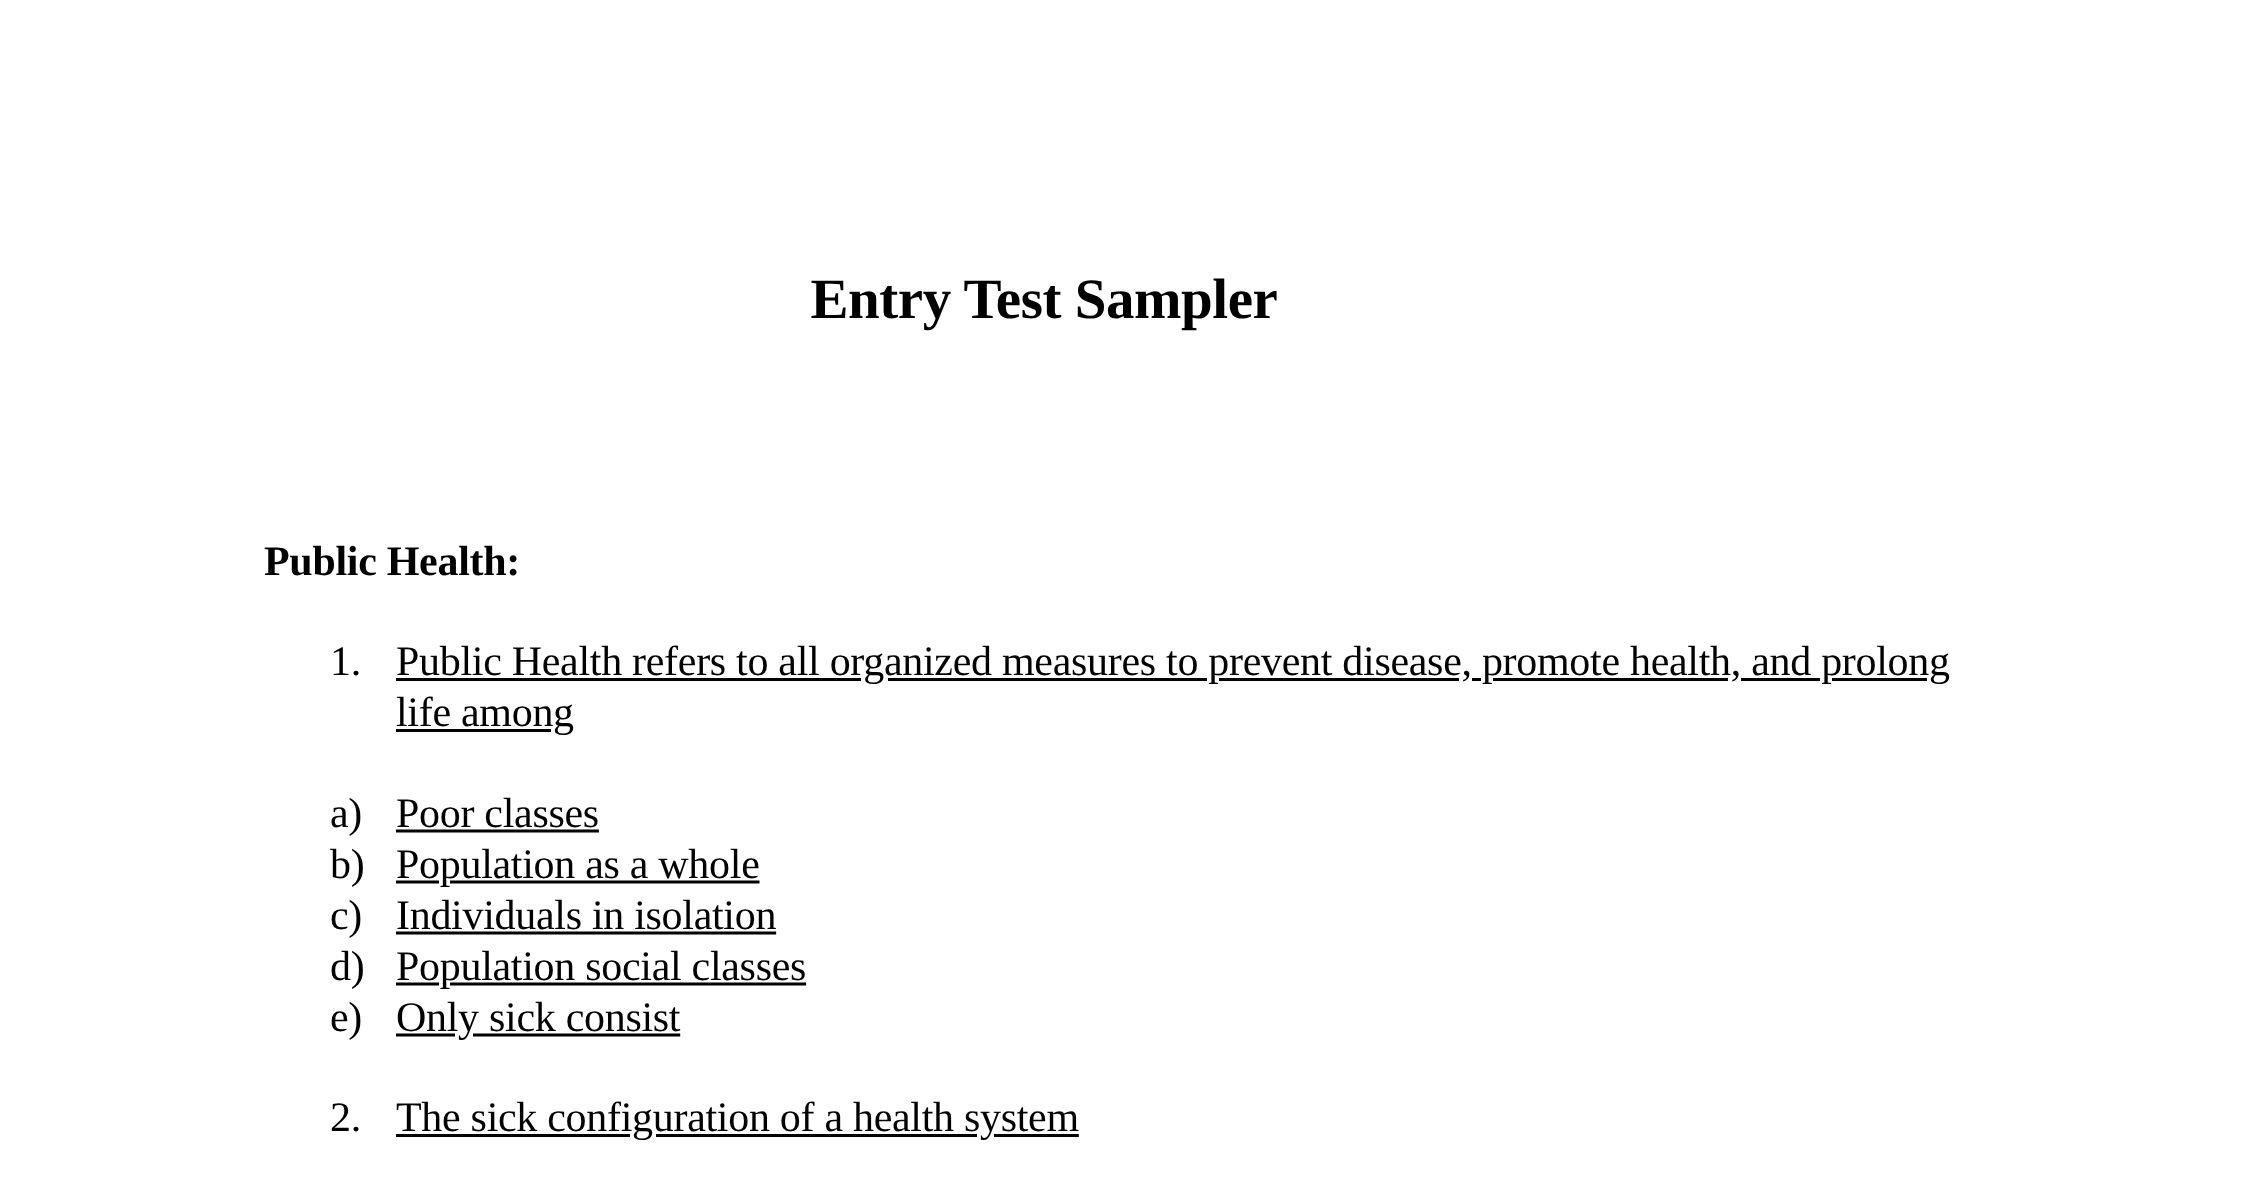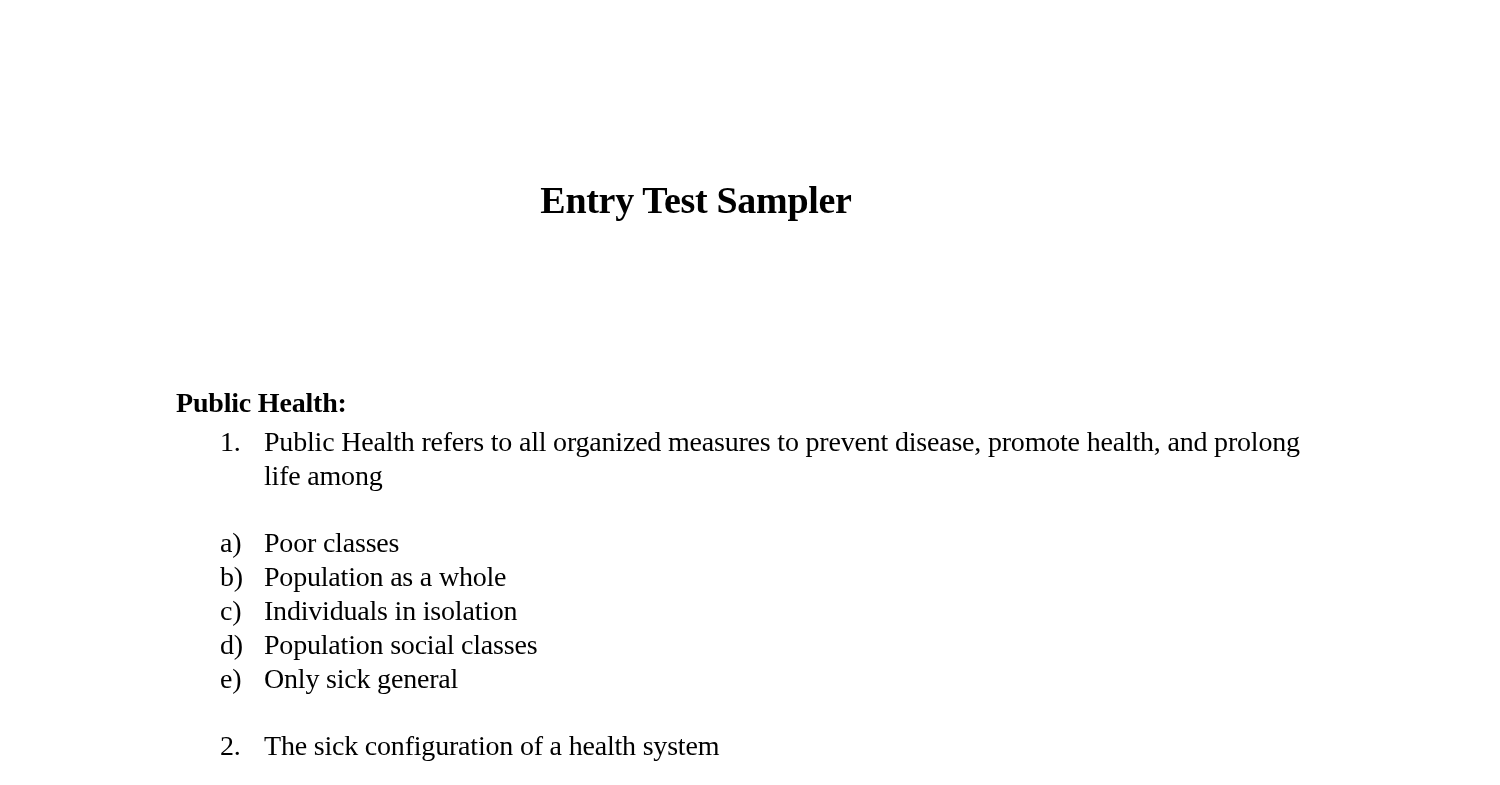--- a/index.html
+++ b/index.html
@@ -14,28 +14,28 @@
       position: absolute; left: 0; width: 1392px; top: 178px;
       text-align: center; font-weight: bold; font-size: 38px; line-height: 44px;
       letter-spacing: -0.3px;
     }
     .intro {
       position: absolute; left: 176px; top: 256px; width: 1140px;
       font-size: 28px; line-height: 34px; letter-spacing: -0.2px;
     }
     .section-heading {
       position: absolute; left: 176px; top: 358px;
-      font-size: 28px; line-height: 34px; font-weight: bold; letter-spacing: -0.2px; margin-top: 28px;
+      font-size: 28px; line-height: 34px; font-weight: bold; letter-spacing: -0.2px;
     }
     .row {
       position: absolute; left: 220px; font-size: 28px; line-height: 34px;
       letter-spacing: -0.2px; display: flex;
     }
     .marker { width: 44px; flex: none; }
-    .txt { width: 1040px; }
+    .txt { width: 1040px; text-decoration: underline; }
   </style>
 </head>
 <body>
 
 <div class="page">
   <div class="title">Entry Test Sampler</div>
   <div class="section-heading">Public Health:</div>
 
   <div class="row" style="top:425px;">
     <span class="marker">1.</span>
@@ -53,20 +53,20 @@
   <div class="row" style="top:594px;">
     <span class="marker">c)</span>
     <span class="txt">Individuals in isolation</span>
   </div>
   <div class="row" style="top:628px;">
     <span class="marker">d)</span>
     <span class="txt">Population social classes</span>
   </div>
   <div class="row" style="top:662px;">
     <span class="marker">e)</span>
-    <span class="txt">Only sick general</span>
+    <span class="txt">Only sick consist</span>
   </div>
 
   <div class="row" style="top:729px;">
     <span class="marker">2.</span>
     <span class="txt">The sick configuration of a health system</span>
   </div>
 </div>
 
 </body></html>

